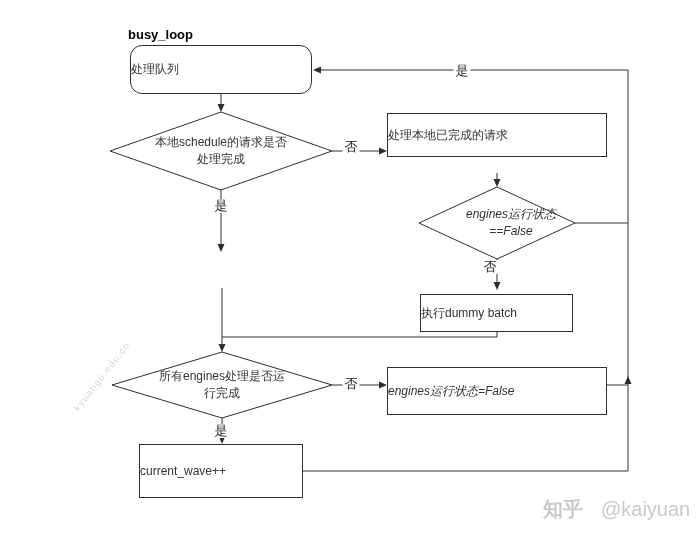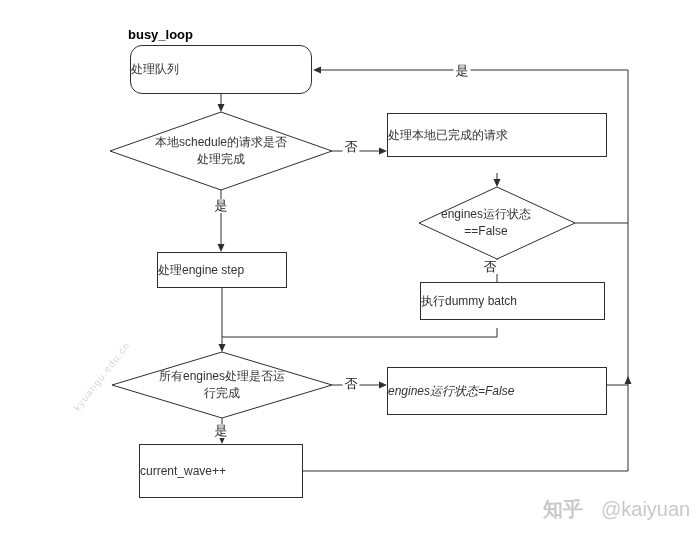--- a/index.html
+++ b/index.html
@@ -89,42 +89,39 @@
   <div class="diagram-title">busy_loop</div>
 
   <div class="node rounded" style="left:130px;top:45px;width:182px;height:49px;">
     <span>处理队列</span>
   </div>
 
   <div class="node" style="left:387px;top:113px;width:220px;height:44px;">
     <span>处理本地已完成的请求</span>
   </div>
 
-  <div class="node" style="left:157px;top:252px;width:130px;height:36px;">
-    <span>处理engine step</span>
-  </div>
 
-  <div class="node" style="left:420px;top:282px;width:185px;height:38px;">
+  <div class="node" style="left:420px;top:294px;width:153px;height:38px;">
     <span>执行dummy batch</span>
   </div>
 
   <div class="node" style="left:387px;top:367px;width:220px;height:48px;font-style:italic;">
     <span>engines运行状态=False</span>
   </div>
 
   <div class="node" style="left:139px;top:444px;width:164px;height:54px;">
     <span>current_wave++</span>
   </div>
 
   <div class="diamond-label" style="left:110px;top:120px;width:222px;height:62px;">
     <span>本地schedule的请求是否</span>
     <span>处理完成</span>
   </div>
 
-  <div class="diamond-label" style="left:408px;top:192px;width:156px;height:62px;">
+  <div class="diamond-label" style="left:433px;top:192px;width:156px;height:62px;font-style:italic;">
     <span>engines运行状态</span>
     <span>==False</span>
   </div>
 
   <div class="diamond-label" style="left:112px;top:354px;width:220px;height:62px;">
     <span>所有engines处理是否运</span>
     <span>行完成</span>
   </div>
 
   <span class="edge-label" style="left:462px;top:71px;">是</span>

